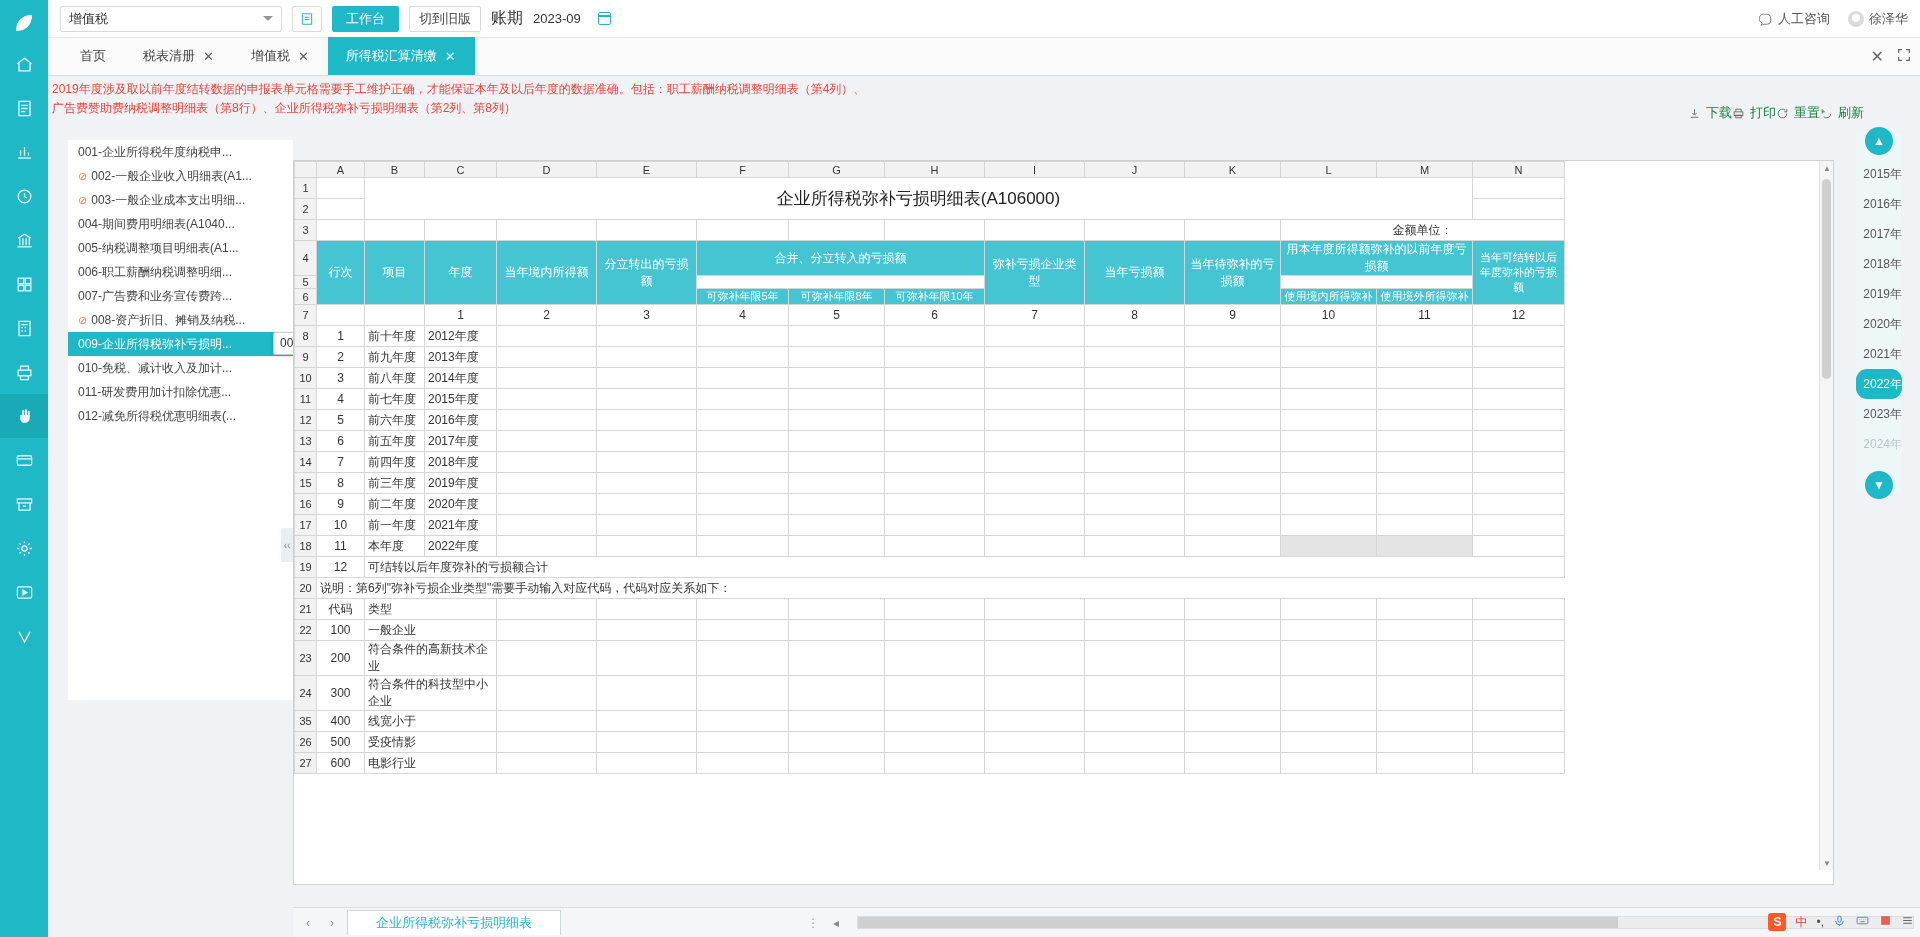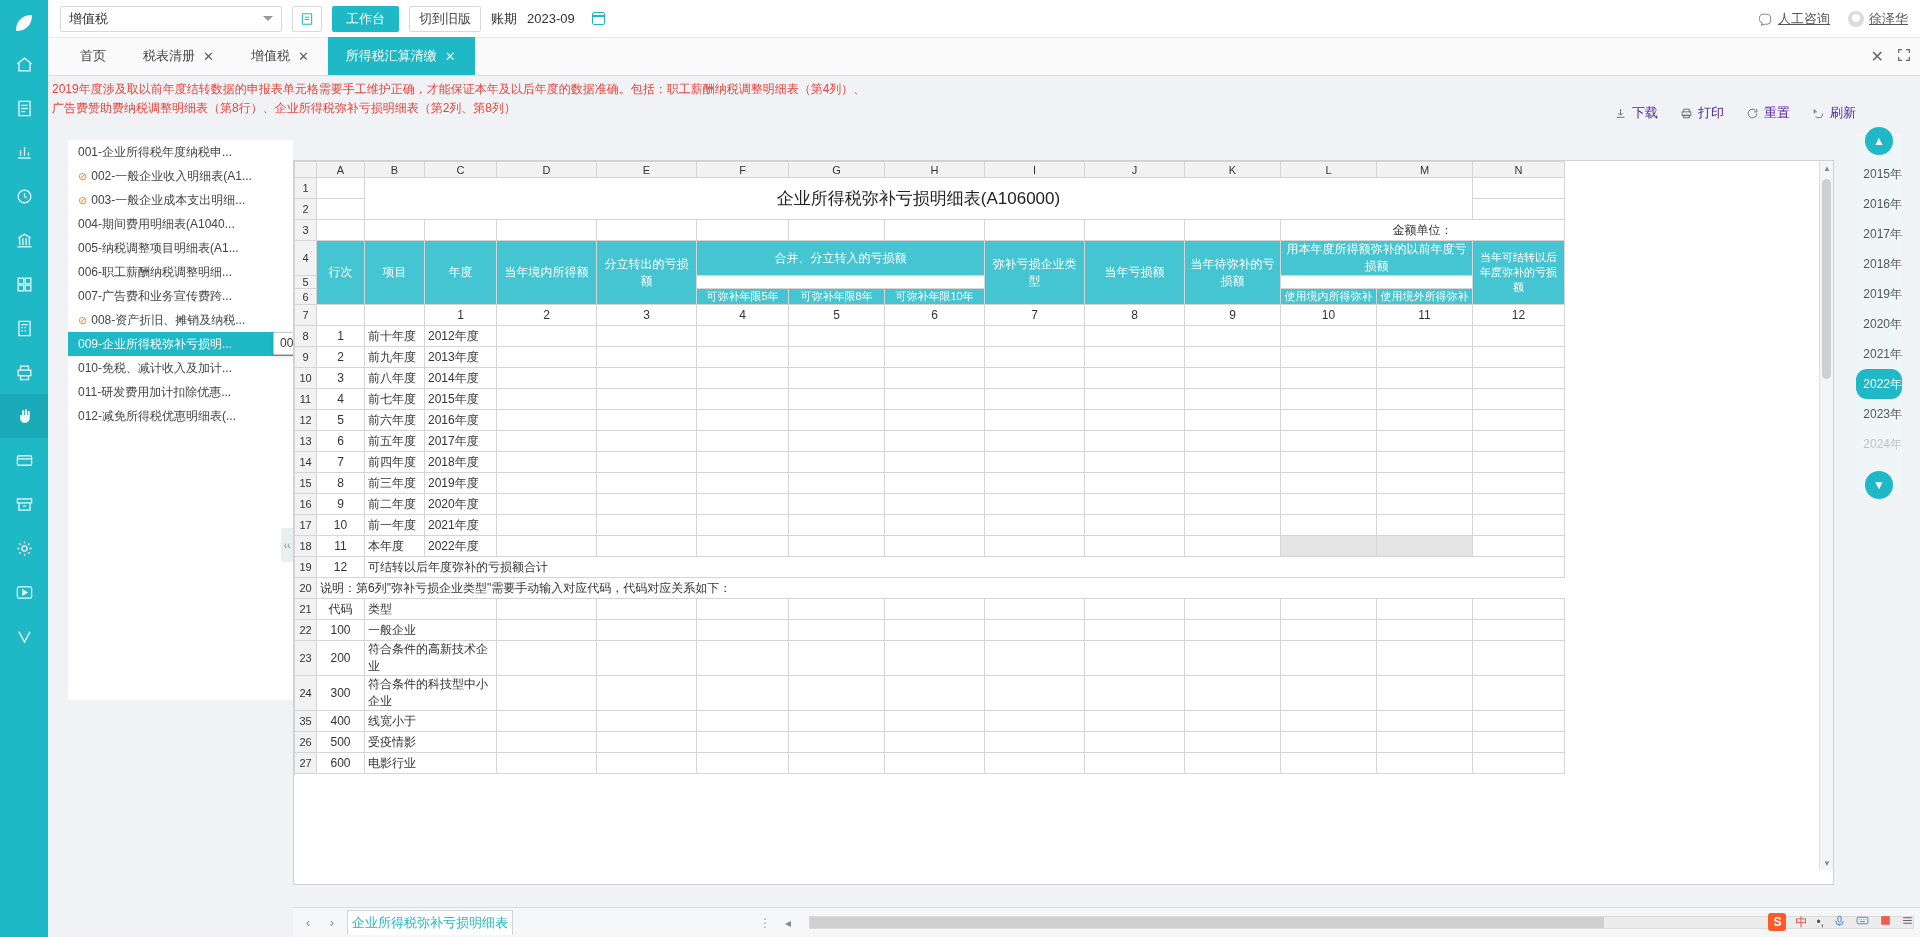--- a/index.html
+++ b/index.html
@@ -39,28 +39,28 @@
     display:flex;align-items:center;justify-content:center;cursor:pointer;color:#666;
   }
   .btn-primary {
     height:26px;background:#1fb8c7;color:#fff;border:none;border-radius:2px;
     padding:0 14px;font-size:13px;cursor:pointer; display:flex;align-items:center;
   }
   .btn-plain {
     height:26px;background:#fff;color:#444;border:1px solid #d9d9d9;border-radius:2px;
     padding:0 9px;font-size:13px;cursor:pointer;display:flex;align-items:center;
   }
-  .period-lbl { font-size:13px;color:#333; }
+  .period-lbl { font-size:16px;color:#333; }
   .period-box { font-size:13px;color:#333; display:flex;align-items:center;gap:17px; cursor:pointer;}
   .cal {
     width:13px;height:13px;border:1px solid #1fb8c7;border-radius:2px;position:relative;
   }
   .cal::before{content:"";position:absolute;left:0;right:0;top:2px;height:2px;background:#1fb8c7;}
   .topbar-right { margin-left:auto; display:flex; align-items:center; gap:18px; font-size:13px;color:#555;}
-  .tb-link { display:flex;align-items:center;gap:5px;cursor:pointer;text-decoration:underline;}
+  .tb-link { display:flex;align-items:center;gap:5px;cursor:pointer;}
   .avatar { width:16px;height:16px;border-radius:50%;background:#dcdcdc;display:inline-block; position:relative;}
   .avatar::after{content:"";position:absolute;left:4px;top:3px;width:8px;height:8px;border-radius:50%;background:#fff;}
   
   .tabbar {
     position:absolute; left:48px; top:38px; right:0; height:38px;
     background:#fafafa; border-bottom:1px solid #dcdcdc;
     display:flex; align-items:flex-end; padding-left:14px;
   }
   .tab {
     height:38px; padding:0 18px; display:flex; align-items:center; gap:8px;
@@ -68,21 +68,21 @@
   }
   .tab.active { background:#1fb8c7; color:#fff; }
   .tab .x { font-size:13px; opacity:.85; }
   
   .notice {
     position:absolute; left:52px; top:80px; width:820px;
     font-size:12px; color:#e8443a; line-height:19px;
   }
   
   .doc-tools {
-    position:absolute; right:64px; top:104px; display:flex; gap:22px; font-size:13px; color:#4c1d95;
+    position:absolute; right:56px; top:104px; display:flex; font-size:13px; color:#15803d;
   }
   .doc-tools .t { display:flex; align-items:center; gap:5px; cursor:pointer; }
   
   .tree {
     position:absolute; left:68px; top:140px; width:225px; height:560px;
     background:#fff; font-size:12px; overflow:hidden;
   }
   .tree-item {
     height:24px; display:flex; align-items:center; gap:4px;
     padding-left:10px; color:#444; cursor:pointer; white-space:nowrap;
@@ -135,21 +135,21 @@
   }
   .yr-up { top:-6px; } .yr-dn { bottom:-6px; }
   
   .bottombar {
     position:absolute; left:293px; right:0; bottom:0; height:30px;
     background:#f4f6f7; border-top:1px solid #dcdcdc; display:flex; align-items:center; gap:6px; padding-left:6px;
   }
   .bb-arrow { width:18px;height:18px;display:flex;align-items:center;justify-content:center;color:#888;cursor:pointer;}
   .sheet-tab {
     background:#fff; border:1px solid #cfd6d8; border-bottom:none; color:#1fb8c7;
-    font-size:13px; padding:3px 4px; cursor:pointer;
+    font-size:13px; padding:3px 28px; cursor:pointer;
   }
   .bb-dots { margin-left:240px; color:#999; letter-spacing:2px; cursor:pointer;}
   .hscroll { flex:1; height:13px; background:#ececec; border:1px solid #dcdcdc; margin:0 6px; position:relative;}
   .hscroll .hthumb{ position:absolute; left:0; top:0; bottom:0; width:72%; background:#cfcfcf;}
   
   .tray {
     position:absolute; right:6px; bottom:2px; height:26px; display:flex; align-items:center; gap:9px;
     color:#555; font-size:12px;
   }
   .sogou { width:18px;height:18px;border-radius:3px;background:#ff5a28;color:#fff;font-size:12px;display:flex;align-items:center;justify-content:center;font-weight:bold;}

